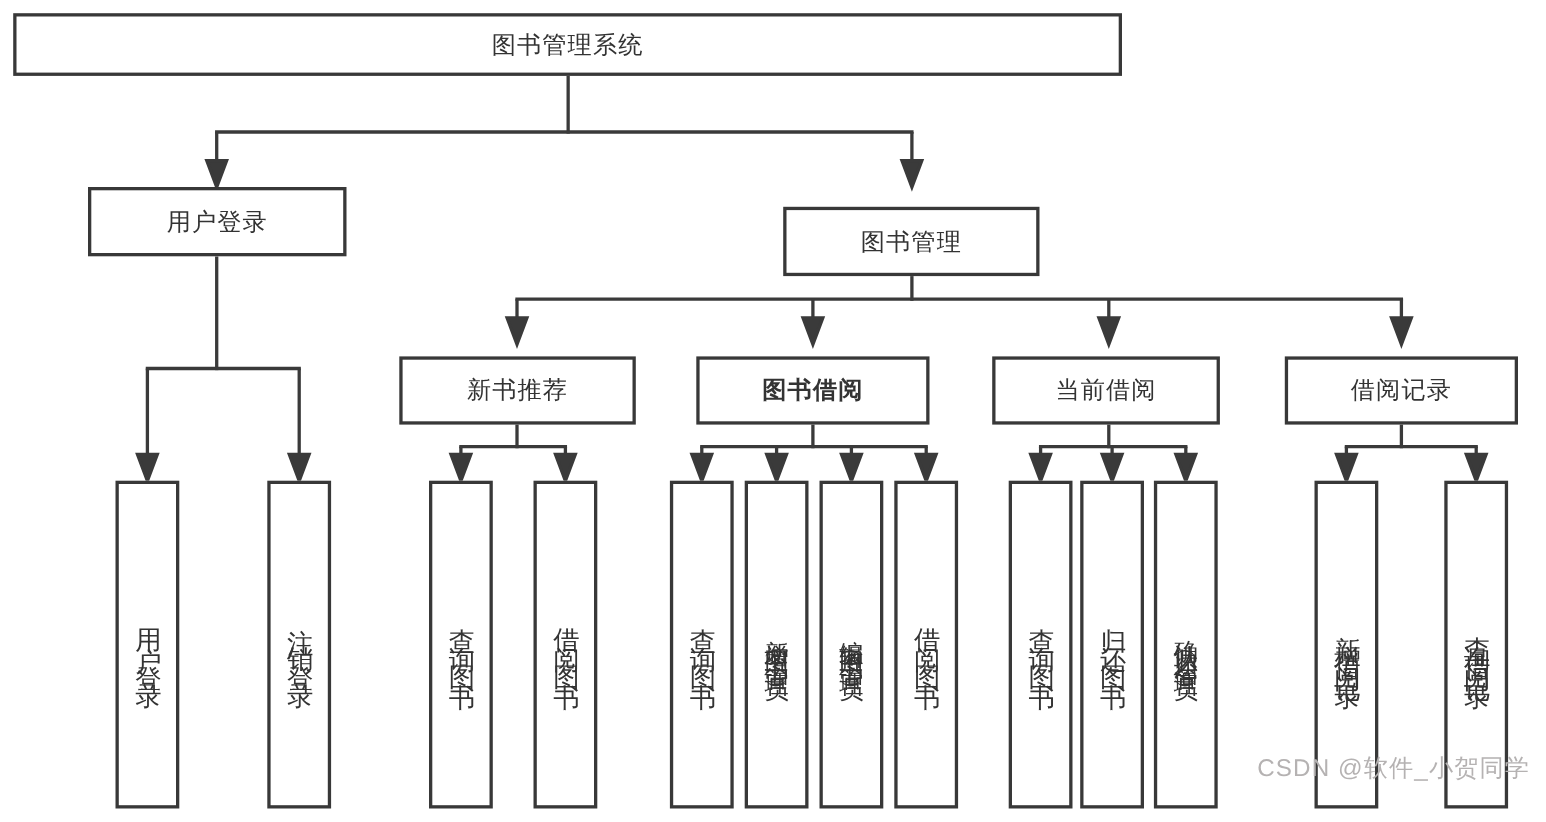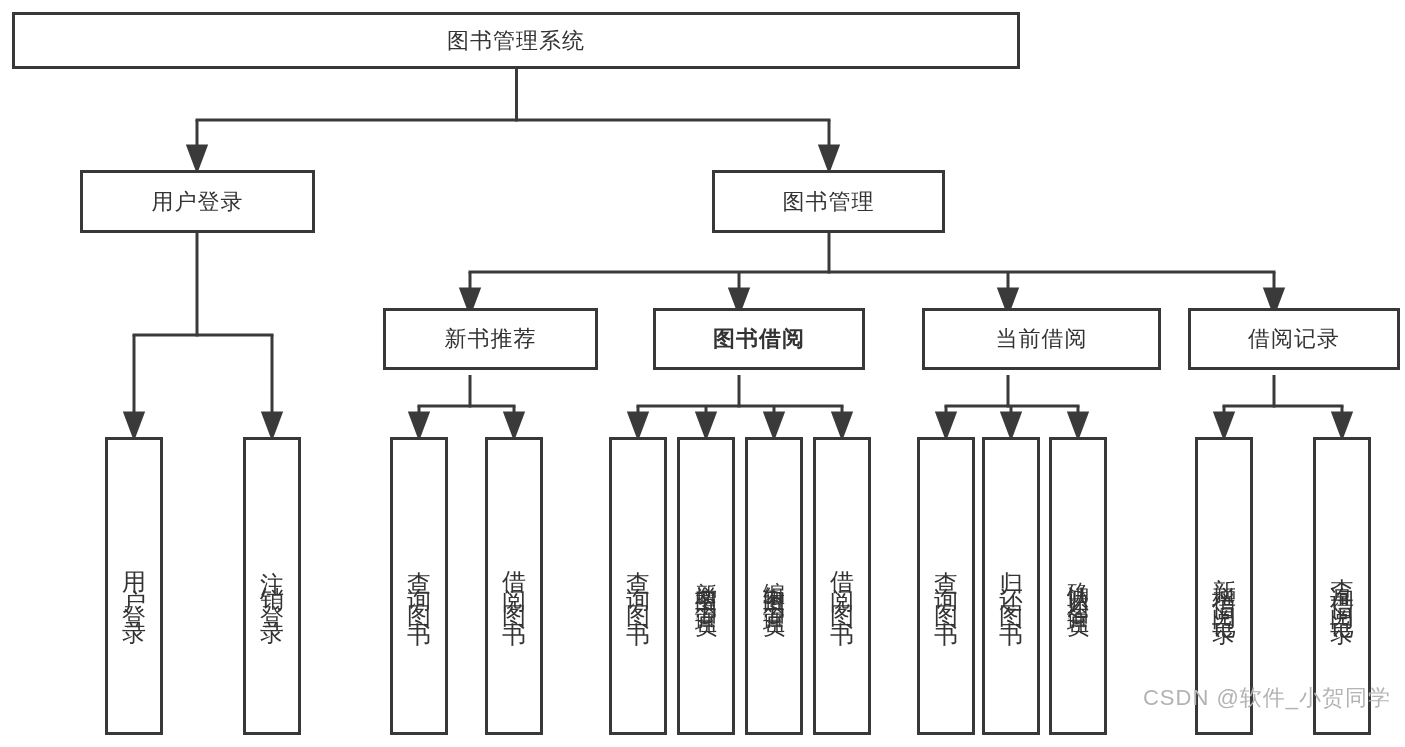--- a/index.html
+++ b/index.html
@@ -26,26 +26,26 @@
   .node .lbl {
     font-size: 22px;
     letter-spacing: 1px;
     white-space: nowrap;
     line-height: 1;
   }
   
   .root  { left: 12px;  top: 12px;  width: 1008px; height: 57px; }
   
   .b2a   { left: 80px;  top: 170px; width: 235px; height: 63px; }
-  .b2b   { left: 712px; top: 170px; width: 233px; height: 63px; }
-  
-  .b3    { top: 308px; height: 62px; margin-left: 20px; }
+  .b2b   { left: 712px; top: 188px; width: 233px; height: 63px; }
+  
+  .b3    { top: 324px; height: 62px; }
   .b3a   { left: 363px;  width: 215px; }
   .b3b   { left: 633px;  width: 212px; font-weight: bold; }
-  .b3c   { left: 902px;  width: 239px; }
+  .b3c   { left: 902px;  width: 207px; }
   .b3d   { left: 1168px; width: 212px; }
   
   .leaf  { top: 437px; width: 58px; height: 298px; }
   .leaf .lbl {
     writing-mode: vertical-rl;
     font-size: 24px;
     line-height: 1;
     white-space: nowrap;
   }
   .s4 .lbl { letter-spacing: 17px; }

